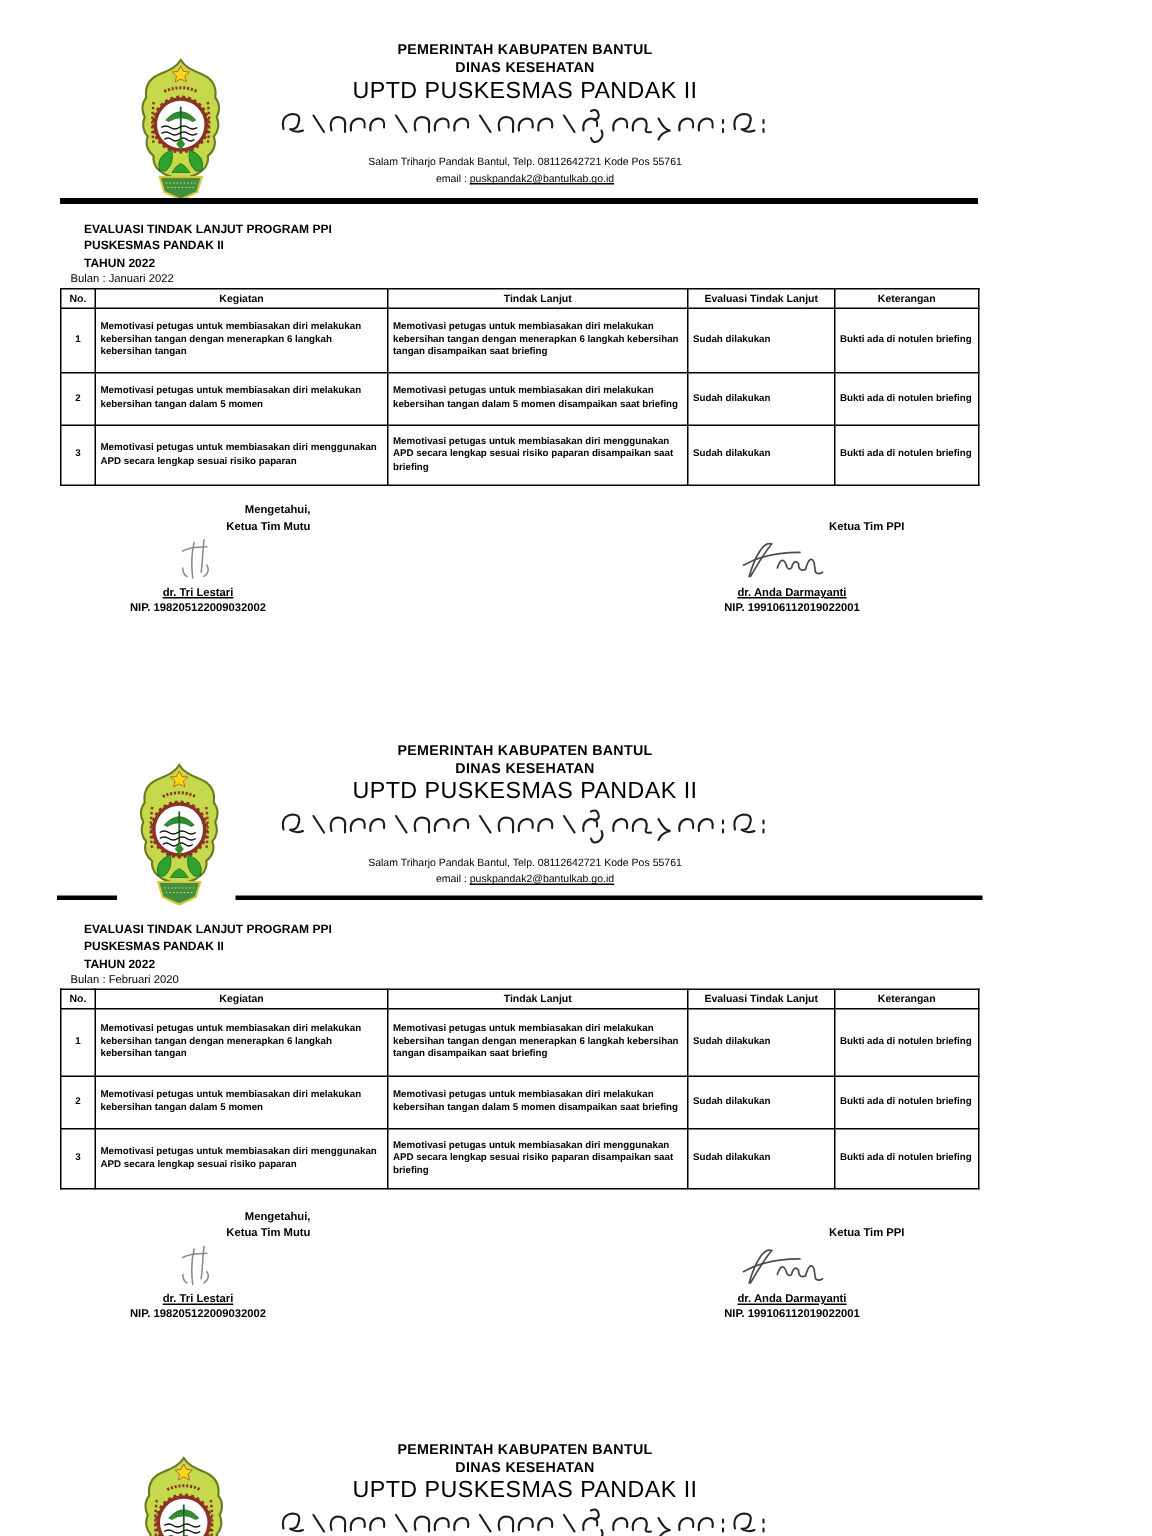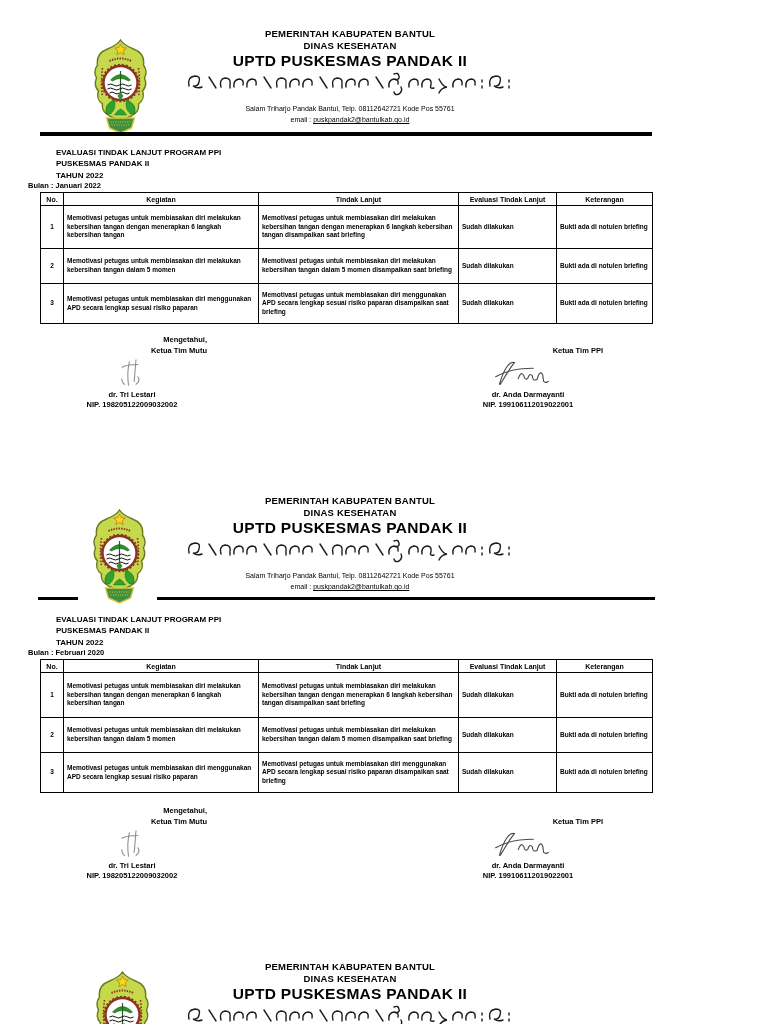--- a/index.html
+++ b/index.html
@@ -5,50 +5,50 @@
   html,body { margin:0; padding:0; background:#ffffff; }
   .canvas {
     position:relative; width:768px; height:1024px; background:#ffffff;
     overflow:hidden; font-family:"Liberation Sans", sans-serif; color:#000;
   }
 
   
   .letterhead { position:absolute; left:40px; width:620px; text-align:center; }
   .lh-gov  { font-size:9.5px; font-weight:bold; line-height:13px; letter-spacing:.2px; }
   .lh-dept { font-size:9.5px; font-weight:bold; line-height:12px; letter-spacing:.2px; }
-  .lh-office { font-size:15.5px; font-weight:bold; line-height:17px; letter-spacing:.3px; }
+  .lh-office { font-size:15.5px; font-weight:normal; line-height:17px; letter-spacing:.3px; }
   .lh-jav { height:30px; padding-top:2px; }
   .lh-jav svg { height:26px; width:330px; }
   .lh-addr { font-size:7px; line-height:11px; margin-top:2px; }
   .lh-email { font-size:7px; line-height:11px; }
   .email-link { color:#000; text-decoration:underline; cursor:pointer; }
 
   .logo { position:absolute; width:55px; height:97px; }
 
   .rule { position:absolute; background:#000; height:3.5px; }
 
   
   .doc-title { position:absolute; left:56px; width:620px; text-align:left;
                font-size:8px; font-weight:bold; line-height:11.4px; }
-  .month-label { position:absolute; left:28px; font-size:7.5px; font-weight:bold; }
+  .month-label { position:absolute; left:47px; font-size:7.5px; font-weight:normal; }
 
   
   .eval-table { position:absolute; left:40px; width:612px; border-collapse:collapse;
                 table-layout:fixed; }
   .eval-table th, .eval-table td { border:1px solid #000; font-weight:bold; }
   .eval-table th { font-size:7px; height:12px; padding:0 2px; text-align:center; }
   .eval-table td { font-size:6.5px; line-height:1.32; padding:1px 3px; vertical-align:middle; }
   .eval-table td.c-no { text-align:center; }
 
   
   .sig { position:absolute; width:150px; text-align:center; font-weight:bold; }
   .sig-line { font-size:7.5px; line-height:11px;text-align:right; }
   .sig-scribble { height:34px; display:flex; align-items:center; justify-content:center; }
   .sig-scribble svg { height:32px; }
-  .sig-name { font-size:7.5px; line-height:10px; }
+  .sig-name { font-size:7.5px; line-height:10px;text-decoration:underline; }
   .sig-nip { font-size:7.5px; line-height:10px; }
 
   .hidden-defs { position:absolute; width:0; height:0; overflow:hidden; }
 </style>
 </head>
 <body>
 
 <svg class="hidden-defs" aria-hidden="true">
   <defs>
 

